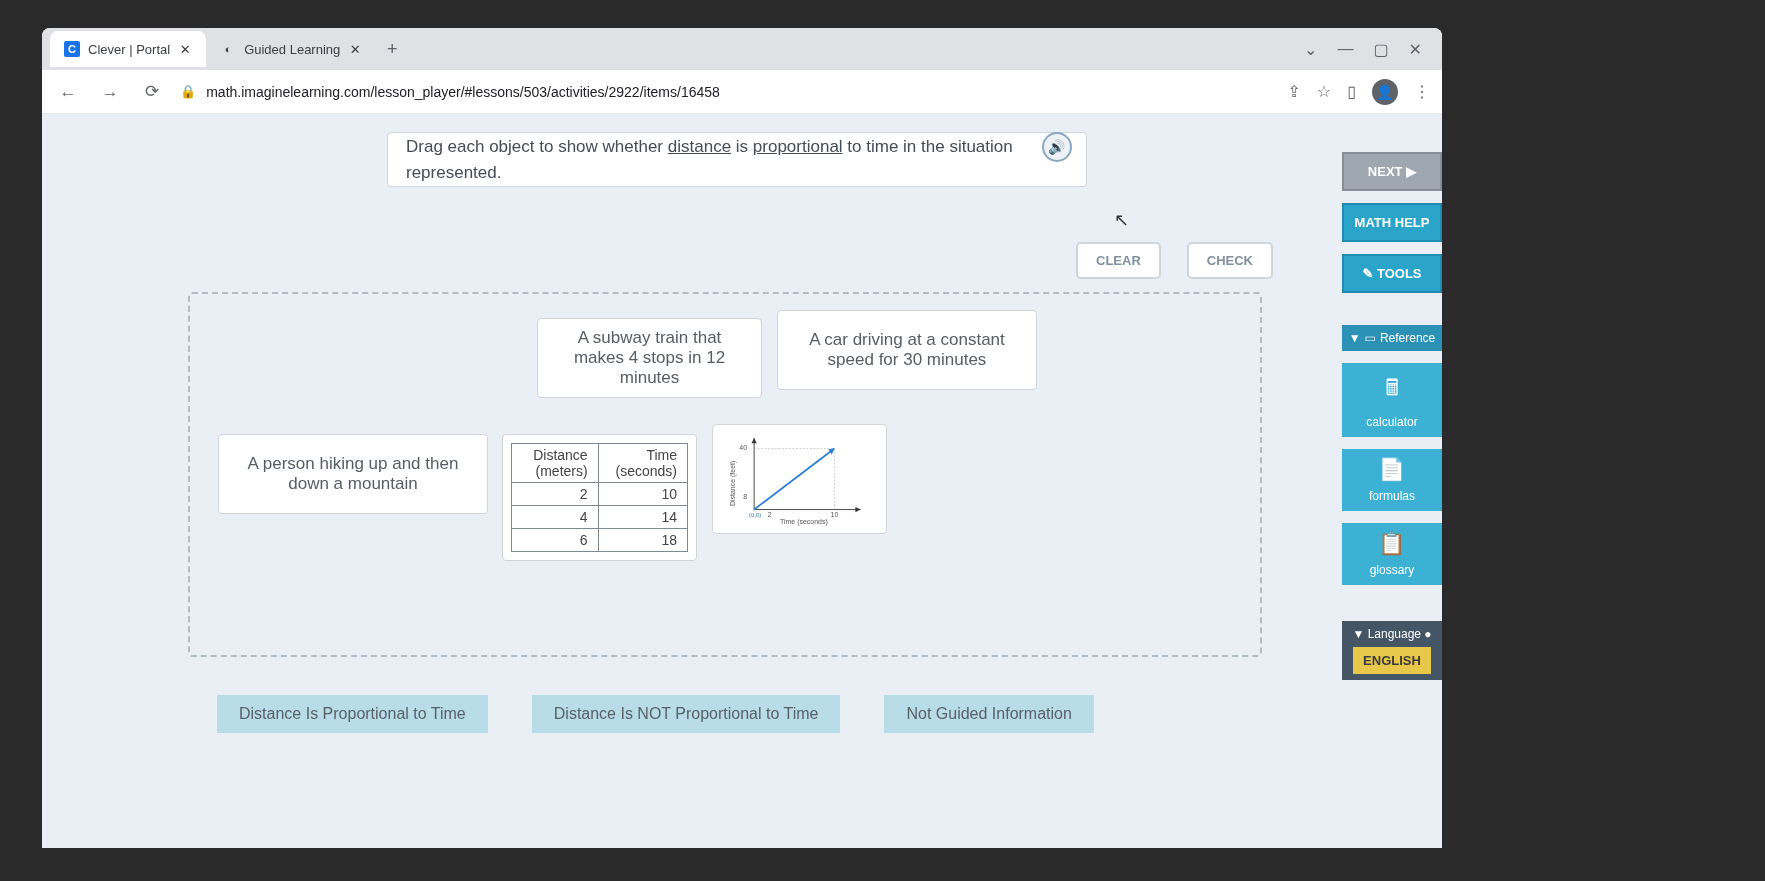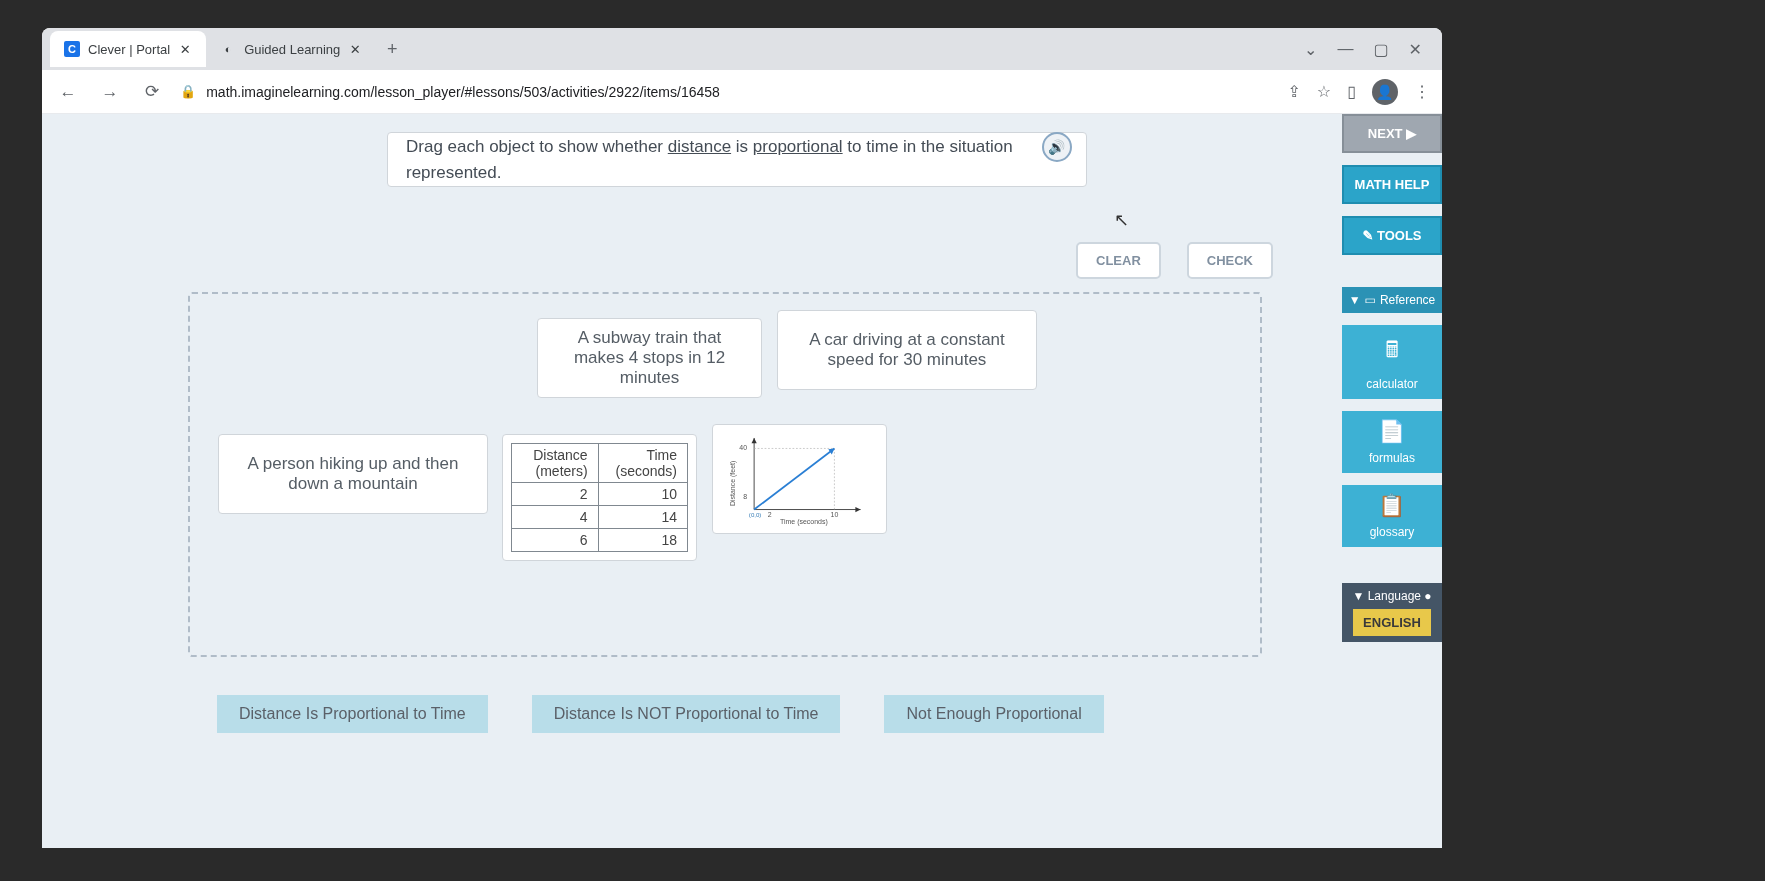--- a/index.html
+++ b/index.html
@@ -46,21 +46,21 @@
 .card.c6 { top: 310px; left: 670px; width: 175px; height: 110px; padding: 6px; }
 
 .data-table { border-collapse: collapse; font-size: 14px; color: #444; }
 .data-table th, .data-table td { border: 1px solid #808890; padding: 3px 10px; text-align: right; font-weight: normal; }
 
 .mini-chart { width: 100%; height: 100%; }
 
 .drop-zones { position: absolute; top: 581px; left: 175px; display: flex; gap: 44px; }
 .drop-zone-label { background: #b8dde9; padding: 10px 22px; font-size: 16px; color: #5a6068; cursor: pointer; }
 
-.sidebar { position: absolute; top: 0; right: 0; width: 100px; height: 100%; display: flex; flex-direction: column; align-items: stretch; gap: 12px; }
+.sidebar { position: absolute; top: 0; right: 0; width: 100px; height: 100%; display: flex; flex-direction: column; align-items: stretch; gap: 12px; padding-top: 38px; }
 .side-btn { background: #2ba4c9; color: #fff; font-size: 13px; font-weight: bold; padding: 10px 8px; text-align: center; cursor: pointer; border: 2px solid #1e8db0; }
 .side-btn.next { background: #9fa7b0; border-color: #868f98; }
 .side-panel { background: #3db1d4; color: #fff; padding: 8px 6px; text-align: center; font-size: 12px; cursor: pointer; display: flex; flex-direction: column; align-items: center; gap: 6px; }
 .side-panel.ref-header { background: #2b92b5; display: flex; flex-direction: row; justify-content: center; align-items: center; gap: 4px; font-size: 12px; padding: 6px 4px; }
 .side-panel .tool-icon { font-size: 22px; }
 .lang-panel { background: #445566; color: #fff; padding: 6px; font-size: 12px; text-align: center; }
 .lang-btn { background: #e8c84a; color: #3a3a3a; padding: 6px 10px; margin-top: 6px; font-size: 13px; font-weight: bold; display: inline-block; }
 </style>
 </head>
 <body>
@@ -174,21 +174,21 @@
         <text x="22" y="98" font-size="7" fill="#3a7fb8">(0,0)</text>
         <text x="46" y="98" font-size="8" fill="#555" text-anchor="middle">2</text>
         <text x="120" y="98" font-size="8" fill="#555" text-anchor="middle">10</text>
         <text x="85" y="107" font-size="8" fill="#555" text-anchor="middle">Time (seconds)</text>
       </svg>
     </div>
 
     <div class="drop-zones">
       <div class="drop-zone-label">Distance Is Proportional to Time</div>
       <div class="drop-zone-label">Distance Is NOT Proportional to Time</div>
-      <div class="drop-zone-label">Not Enough Proportional</div>
+      <div class="drop-zone-label">Not Guided Information</div>
     </div>
 
     <div class="sidebar">
       <div class="side-btn next">NEXT ▶</div>
       <div class="side-btn">MATH HELP</div>
       <div class="side-btn">✎ TOOLS</div>
       <div style="height:8px"></div>
       <div class="side-panel ref-header">
         <span>▼</span>
         <span>▭</span>

